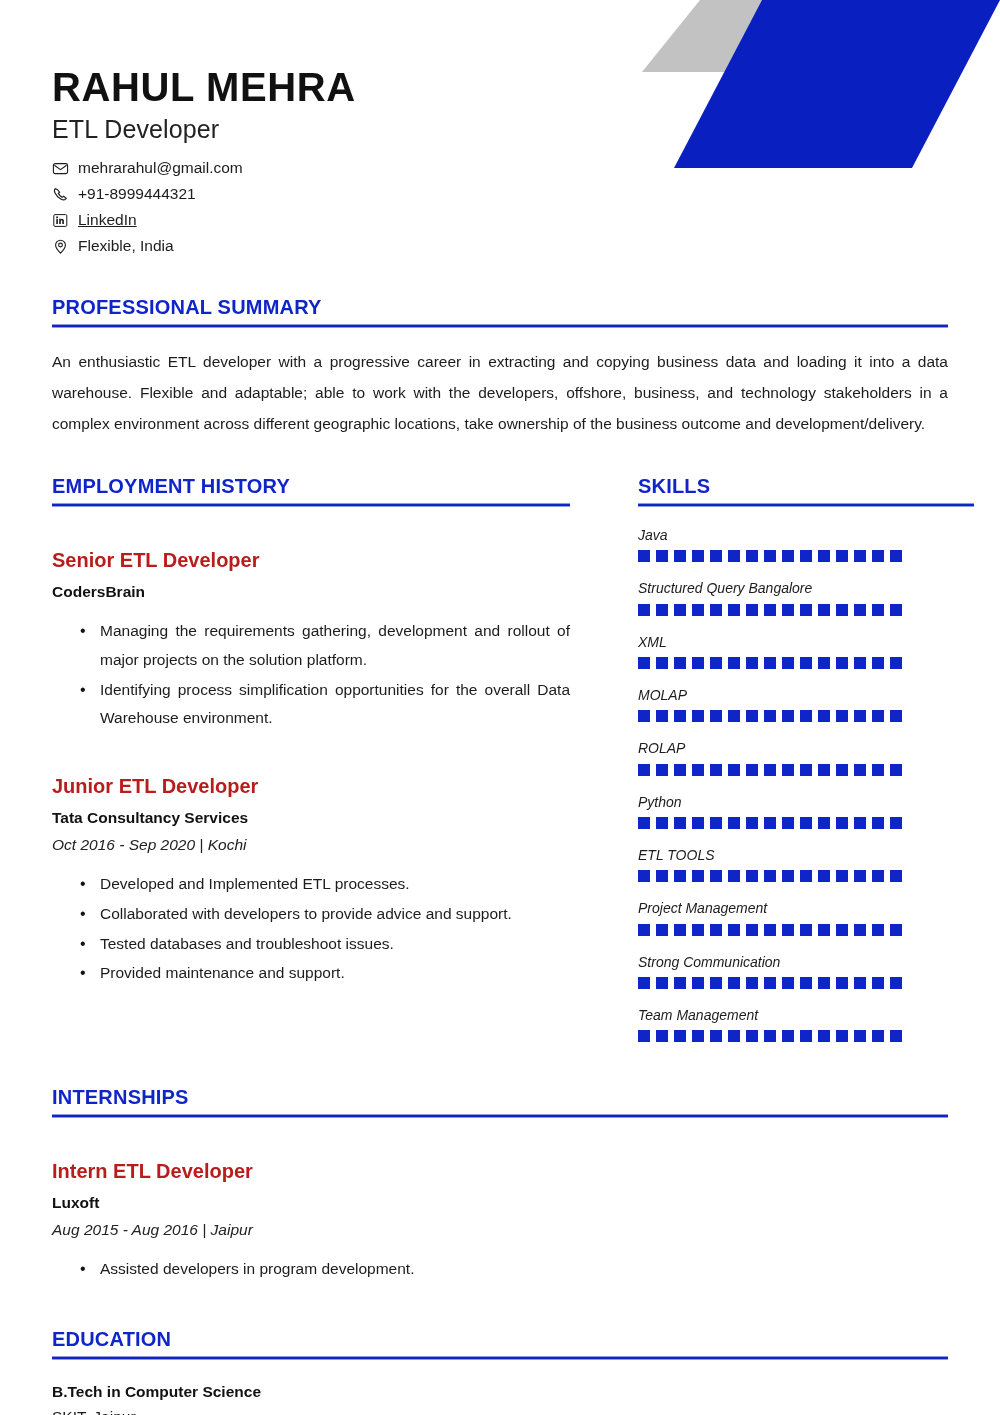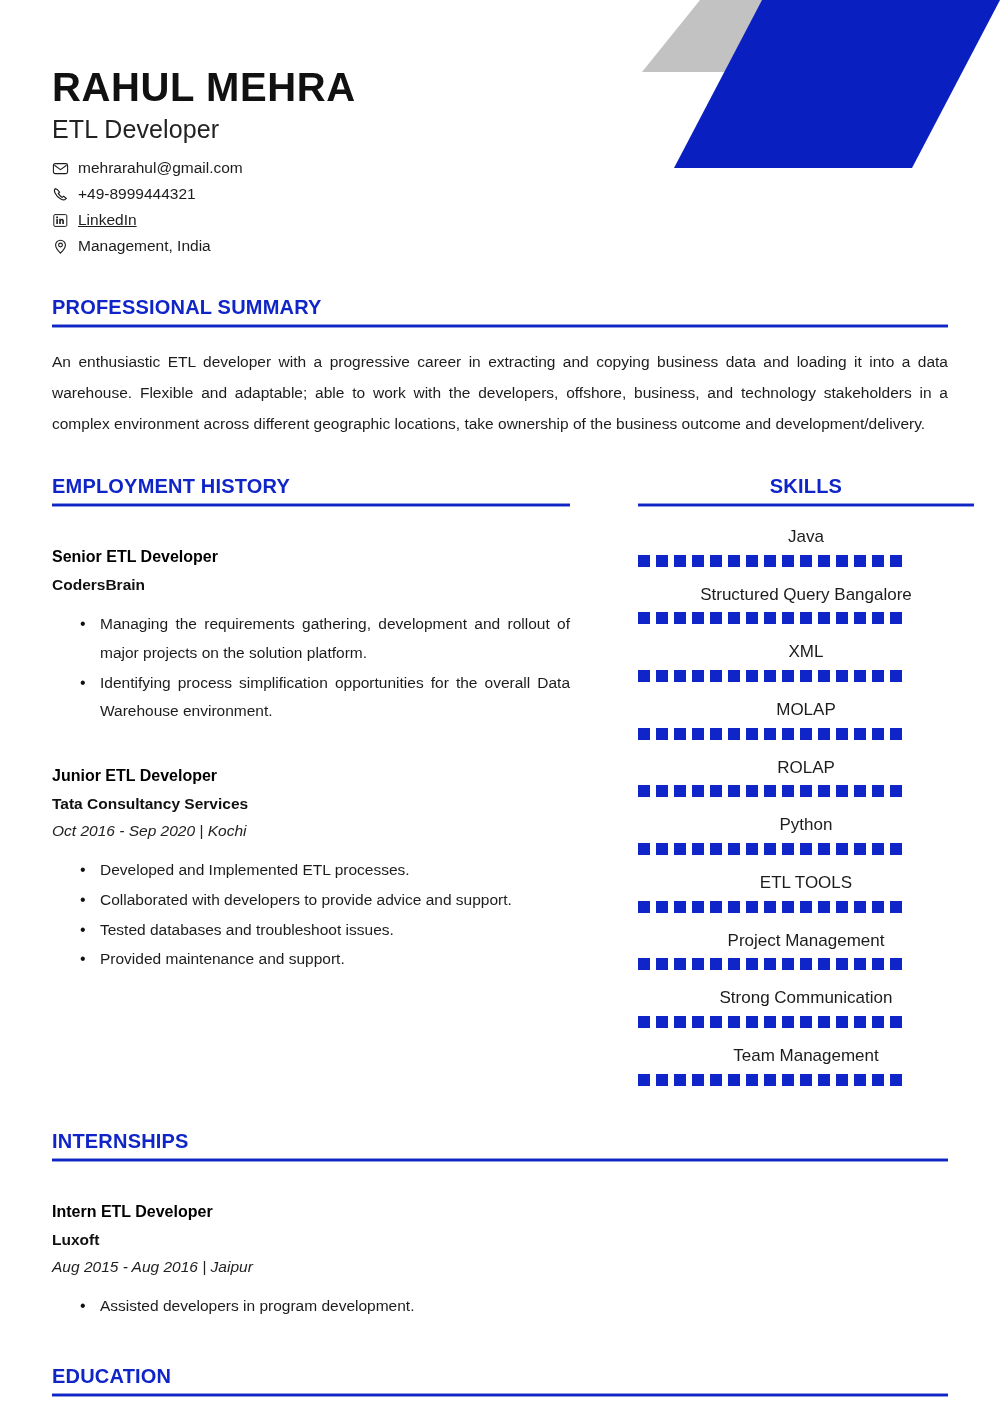--- a/index.html
+++ b/index.html
@@ -107,29 +107,29 @@
 
   
   .body-cols {
     display: flex;
     margin-top: 36px;
     padding: 0 52px;
     align-items: flex-start;
   }
   .col-left { width: 518px; flex: 0 0 518px; }
   .col-gap  { width: 68px; flex: 0 0 68px; }
-  .col-right { width: 336px; flex: 0 0 336px; text-align: center; }
+  .col-right { width: 336px; flex: 0 0 336px; }
 
   
   .entry { margin-top: 20px; }
   .entry:first-of-type { margin-top: 20px; }
   .entry-role {
-    font-size: 16px;
+    font-size: 20px;
     font-weight: bold;
-    color: #000000;
+    color: #b91c1c;
     line-height: 1.75;
     margin-top: 36px;
   }
   .entry-org {
     font-size: 15.5px;
     font-weight: bold;
     color: #111111;
     line-height: 1.75;
   }
   .entry-meta {
@@ -159,23 +159,24 @@
     top: -1px;
     font-size: 16px;
     color: #111111;
   }
   .entry-bullets.loose li { text-align: left; }
 
   
   .skill { margin-top: 16px; }
   .skill:first-of-type { margin-top: 18px; }
   .skill-name {
-    font-size: 17px;
+    font-size: 14px;
     color: #1c1c1c;
     line-height: 1.45;
+    font-style: italic;
   }
   .skill-bar {
     margin-top: 5px;
     display: flex;
     gap: 6px;
   }
   .skill-pip {
     width: 12px;
     height: 12px;
     background: #1025c8;
@@ -221,21 +222,21 @@
       </span>
       <span>mehrarahul@gmail.com</span>
     </li>
 
     <li class="contact-item">
       <span class="contact-icon">
         <svg width="17" height="17" viewBox="0 0 17 17" fill="none" stroke="#1c1c1c" stroke-width="1.15" stroke-linecap="round">
           <path d="M3.2 2.6 C2.2 3.6 2.2 5.2 3.0 6.9 C4.2 9.4 6.6 11.9 9.2 13.2 C10.9 14.1 12.5 14.1 13.5 13.1 L14.2 12.4 L11.6 10.2 L10.3 11.4 C9.0 10.7 7.1 8.8 6.3 7.4 L7.6 6.2 L5.2 3.4 Z"></path>
         </svg>
       </span>
-      <span>+49-8999444321</span>
+      <span>+91-8999444321</span>
     </li>
 
     <li class="contact-item">
       <span class="contact-icon">
         <svg width="17" height="17" viewBox="0 0 17 17">
           <rect x="1.8" y="2.6" width="13" height="11.8" rx="1.2" fill="none" stroke="#1c1c1c" stroke-width="1"></rect>
           <rect x="4.3" y="6.8" width="1.6" height="5.2" fill="#1c1c1c"></rect>
           <rect x="4.2" y="4.5" width="1.8" height="1.6" fill="#1c1c1c"></rect>
           <path d="M7.2 12 V6.8 H8.8 V7.5 C9.2 6.9 9.9 6.7 10.6 6.9 C11.5 7.1 11.9 7.8 11.9 8.9 V12 H10.3 V9.2 C10.3 8.5 10.0 8.2 9.5 8.2 C9.0 8.2 8.8 8.6 8.8 9.2 V12 Z" fill="#1c1c1c"></path>
         </svg>
@@ -243,21 +244,21 @@
       <a class="contact-link" href="#">LinkedIn</a>
     </li>
 
     <li class="contact-item">
       <span class="contact-icon">
         <svg width="17" height="17" viewBox="0 0 17 17" fill="none" stroke="#1c1c1c" stroke-width="1.1">
           <path d="M8.5 15.2 C8.5 15.2 13.4 10.6 13.4 7.1 A4.9 4.9 0 0 0 3.6 7.1 C3.6 10.6 8.5 15.2 8.5 15.2 Z"></path>
           <circle cx="8.5" cy="7.0" r="1.9"></circle>
         </svg>
       </span>
-      <span>Management, India</span>
+      <span>Flexible, India</span>
     </li>
   </ul>
 </header>
 
 <section class="section summary-section">
   <h2 class="section-head">PROFESSIONAL SUMMARY</h2>
   <div class="section-rule"></div>
   <p class="summary-text">An enthusiastic ETL developer with a progressive career in extracting and copying business data and loading it into a data warehouse.  Flexible and adaptable; able to work with the developers, offshore, business, and technology stakeholders in a complex environment across different geographic locations, take ownership of the business outcome and development/delivery.</p>
 </section>
 

